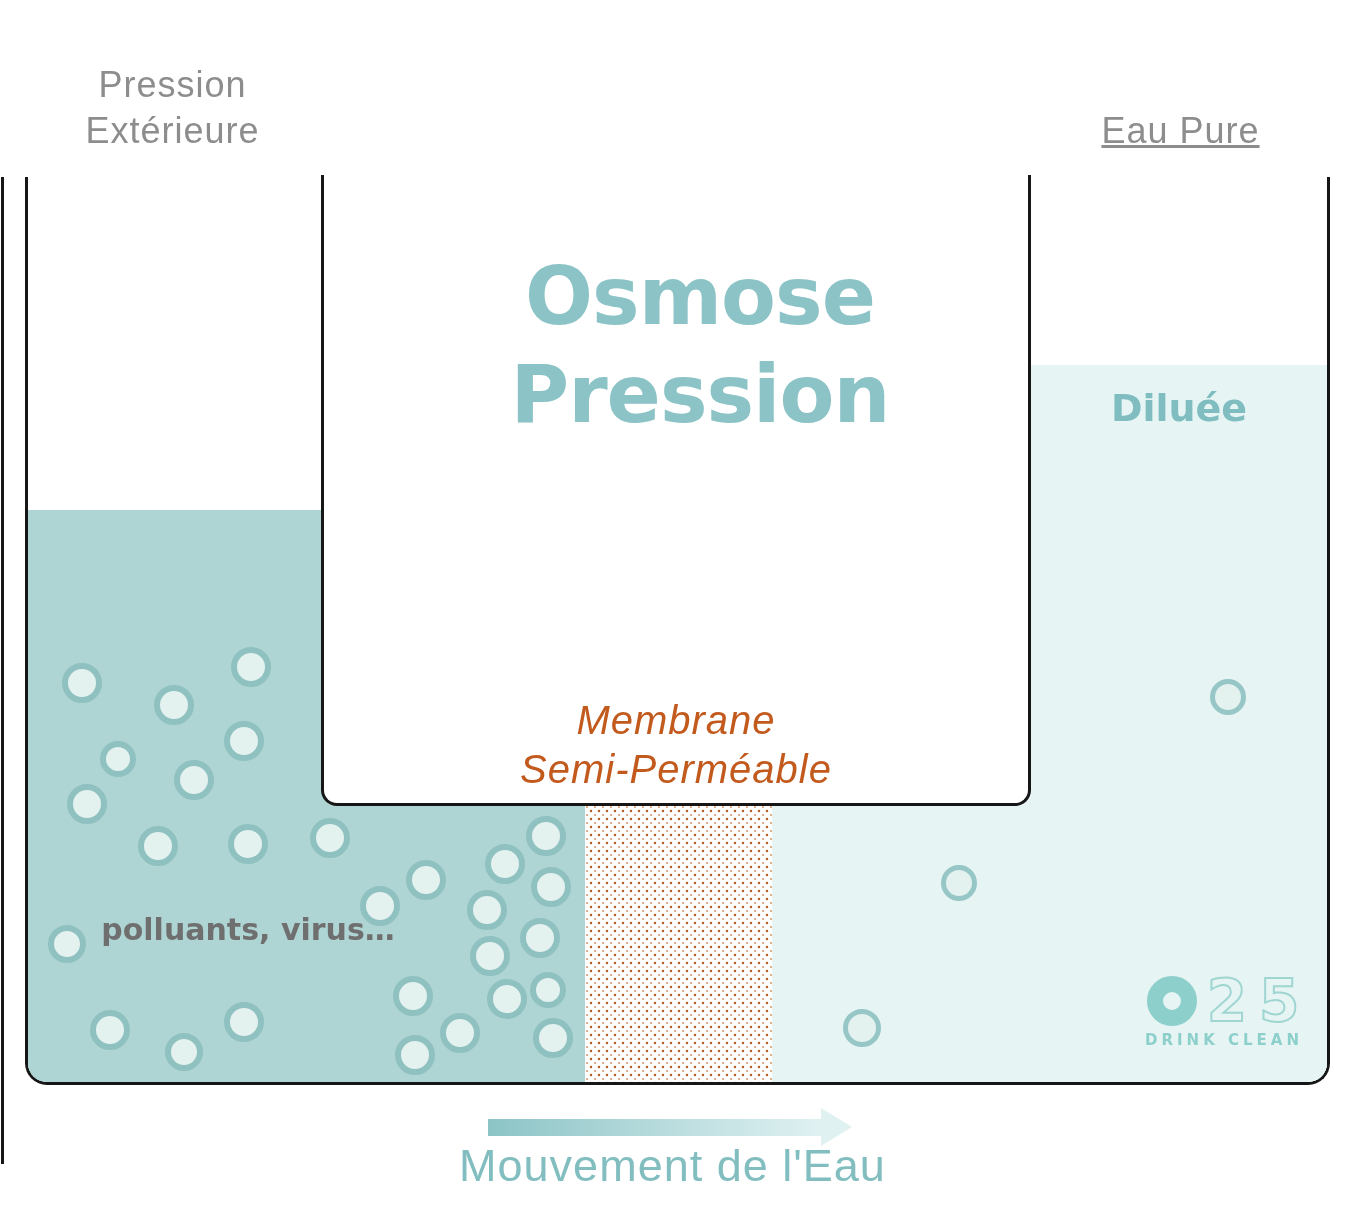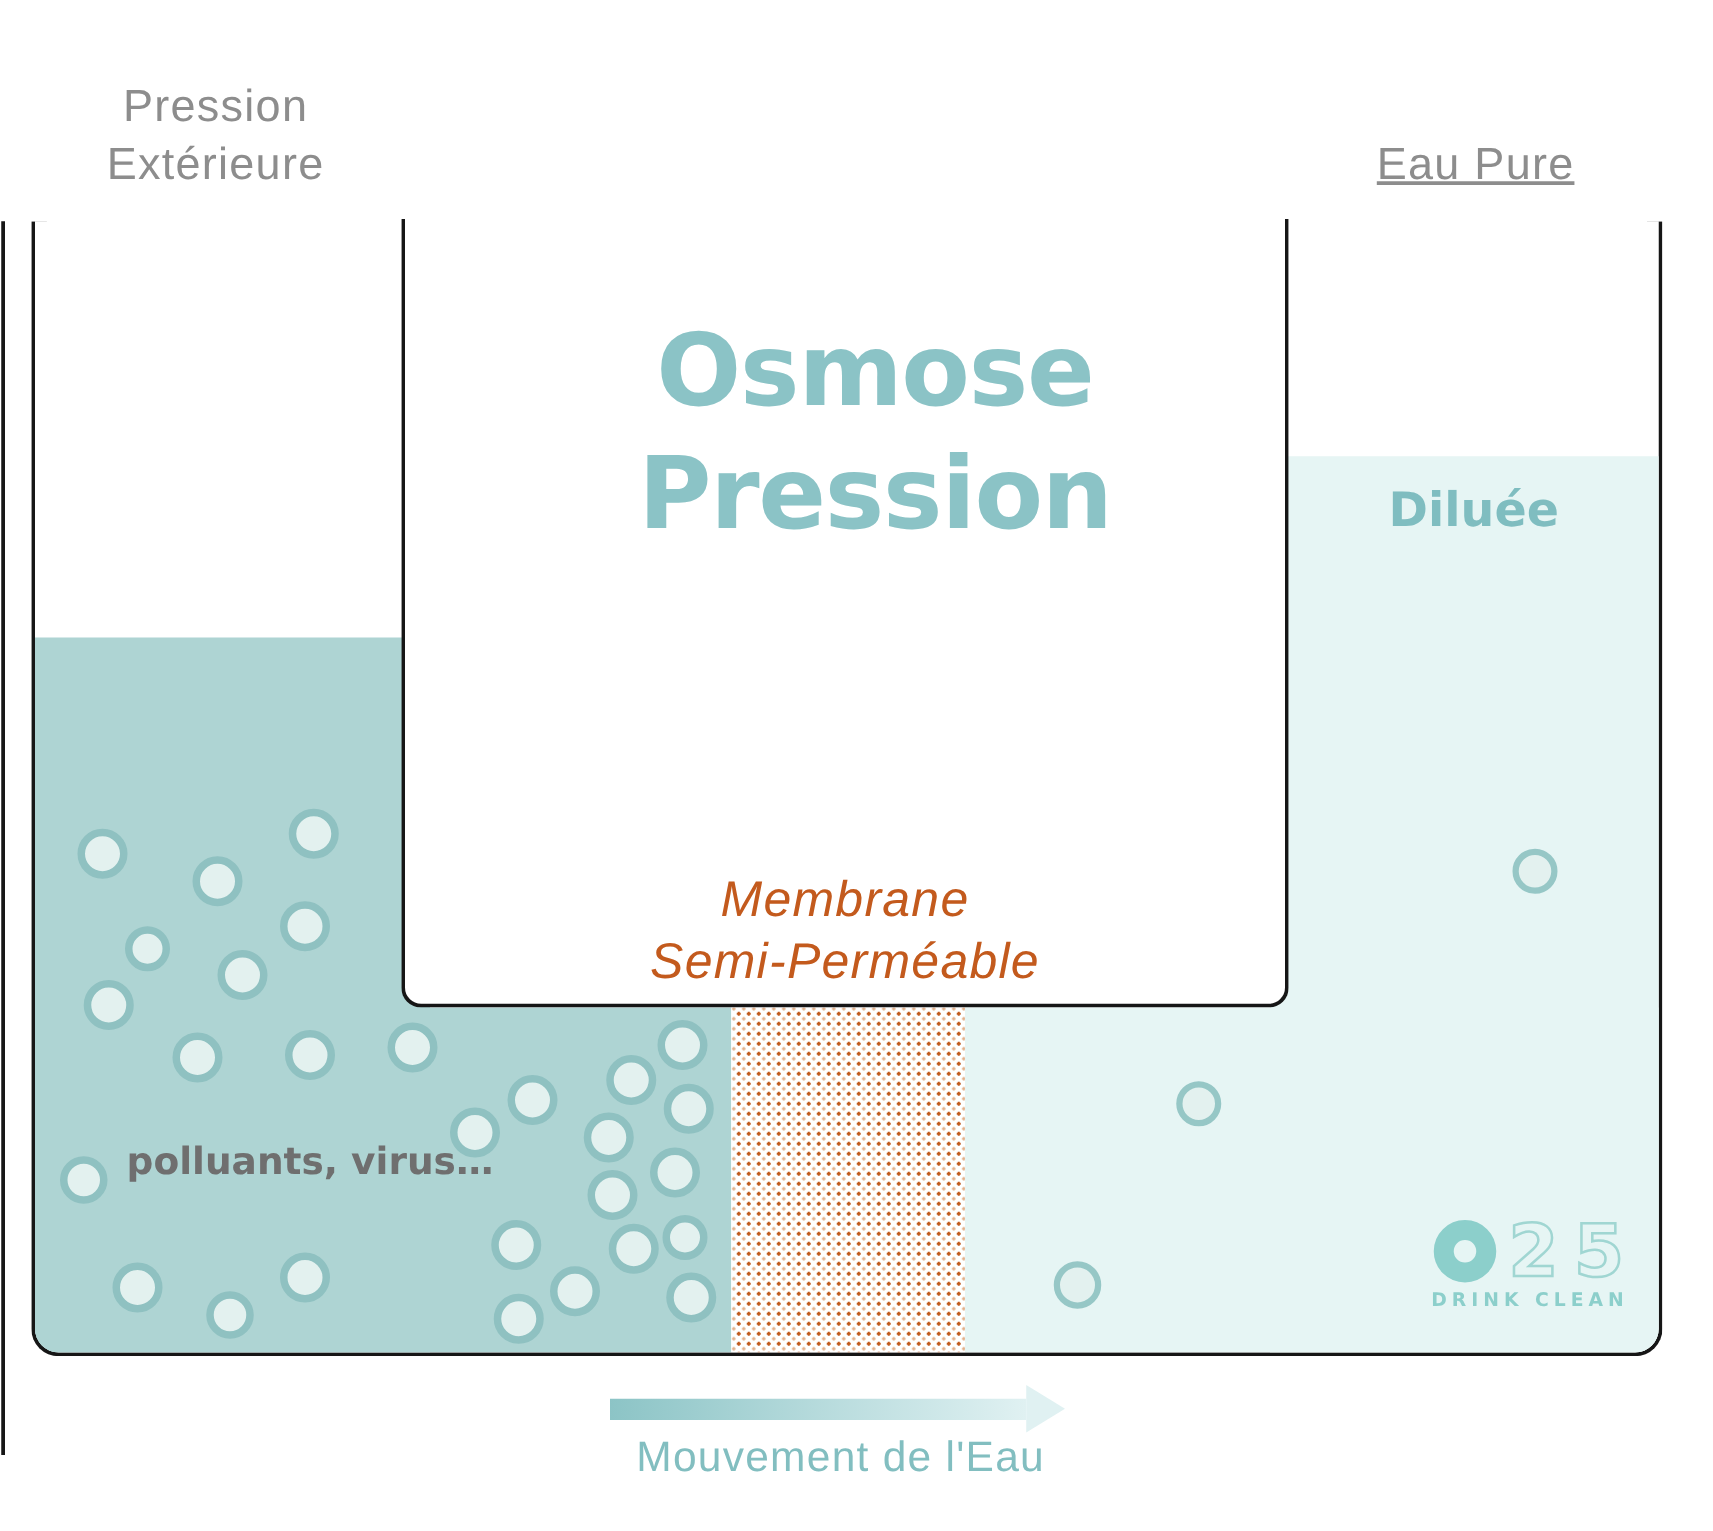--- a/index.html
+++ b/index.html
@@ -66,21 +66,21 @@
   .down-head{left:125px;top:361px;width:0;height:0;border-left:47px solid transparent;
              border-right:47px solid transparent;border-top:81px solid var(--arrow-gray);}
   .up-head{left:1141px;top:187px;width:0;height:0;border-left:39px solid transparent;
            border-right:39px solid transparent;border-bottom:60px solid var(--arrow-gray2);}
   .up-shaft{left:1164px;top:246px;width:32px;height:78px;background:var(--arrow-gray2);}
 
   .flow-body{left:488px;top:1119px;width:333px;height:17px;
              background:linear-gradient(to right,var(--flow-start),var(--flow-end));}
   .flow-head{left:821px;top:1108px;width:0;height:0;border-top:19px solid transparent;
              border-bottom:19px solid transparent;border-left:31px solid var(--flow-end);}
-  .lbl-movement{left:400px;top:1146px;width:545px;font-size:34px;line-height:40px;
+  .lbl-movement{left:400px;top:1146px;width:545px;font-size:45px;line-height:40px;
                 color:var(--movement-text);letter-spacing:1px;}
 
   .edge-line{left:1px;top:177px;width:3px;height:987px;background:var(--line-black);}
 </style>
 </head>
 <body>
 
 <div class="stage">
 
   <div class="abs edge-line"></div>

